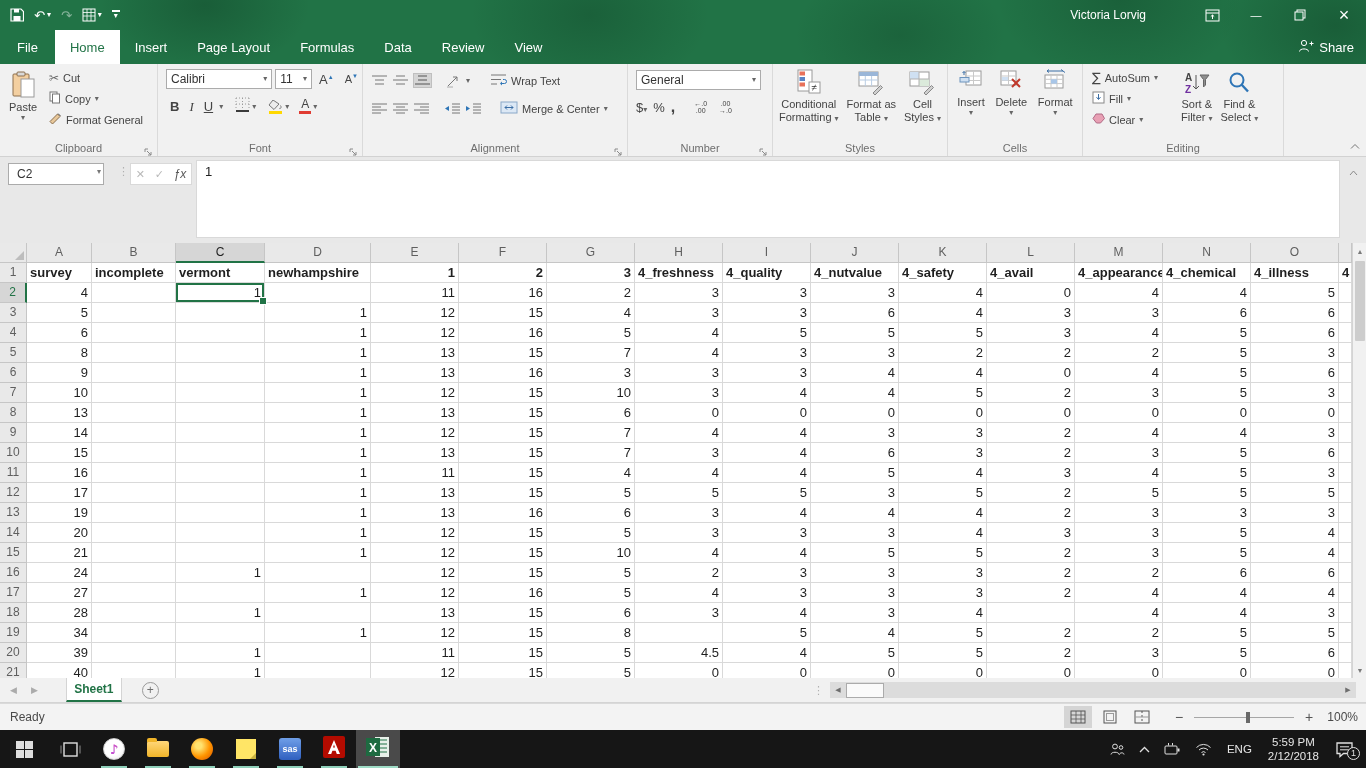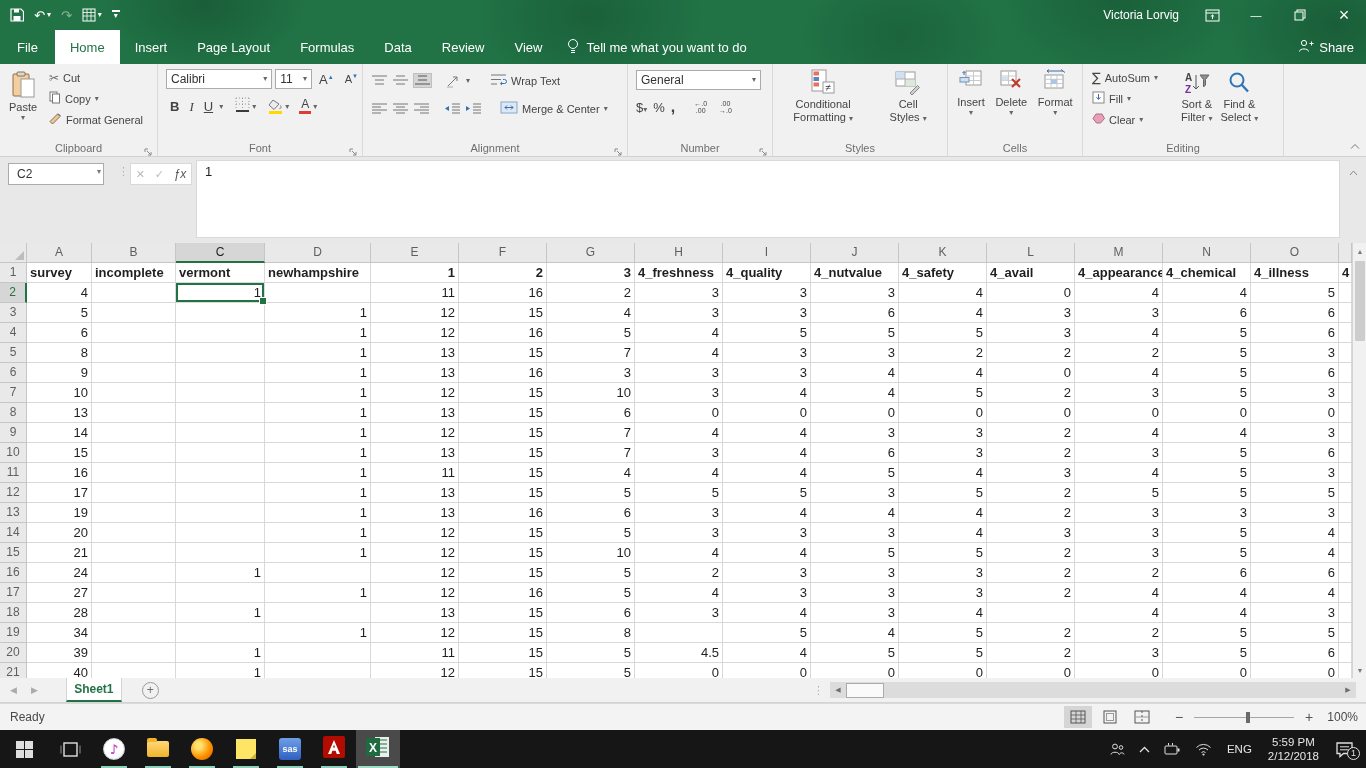--- a/index.html
+++ b/index.html
@@ -15,21 +15,21 @@
     radial-gradient(150px 100px at 900px 35px, rgba(8,44,24,.22), transparent 70%),
     radial-gradient(175px 120px at 1120px 0px, rgba(8,44,24,.26), transparent 70%),
     radial-gradient(165px 115px at 1335px 25px, rgba(8,44,24,.30), transparent 70%); }
   .titlebar { position:absolute; top:0; left:0; width:100%; height:30px; display:flex; align-items:center; color:#fff; }
   .qat { display:flex; align-items:center; gap:10px; padding-left:10px; z-index:2; }
   .qat .qbtn { display:flex; align-items:center; gap:2px; font-size:13px; color:#fff; cursor:default; }
   .qat .dim { opacity:.45; }
   .dd8 { font-size:8px; line-height:8px; color:#fff; }
   .title-text { position:absolute; left:0; right:0; text-align:center; font-size:12.5px; color:#fff; }
   .tb-right { position:absolute; right:0; top:0; height:30px; display:flex; align-items:center; gap:0; z-index:2; }
-  .tb-user { font-size:12px; margin-right:11px; }
+  .tb-user { font-size:12px; margin-right:44px; }
   .winbtn { width:44px; height:30px; display:flex; align-items:center; justify-content:center; font-size:15px; }
   .menubar { position:absolute; top:30px; left:0; width:100%; height:34px; display:flex; align-items:stretch; color:#fff; z-index:2; }
   .rtab { display:flex; align-items:center; padding:0 15px; font-size:13px; }
   .rtab.file { padding:0 17px; }
   .rtab.active { background:#fff; color:#217346; }
   .tellme { display:flex; align-items:center; gap:7px; margin-left:10px; font-size:13px; }
   .share { position:absolute; right:12px; top:0; height:34px; display:flex; align-items:center; gap:5px; font-size:13px; }
 
   
   .ribbon { position:absolute; top:64px; left:0; width:1366px; height:93px; background:#f1f1f1;
@@ -200,29 +200,20 @@
 
     <div class="menubar">
       <div class="rtab file">File</div>
       <div class="rtab active">Home</div>
       <div class="rtab">Insert</div>
       <div class="rtab">Page Layout</div>
       <div class="rtab">Formulas</div>
       <div class="rtab">Data</div>
       <div class="rtab">Review</div>
       <div class="rtab">View</div>
-      <div class="tellme">
-        <span>
-          <svg width="12" height="16" viewBox="0 0 12 16">
-              <circle cx="6" cy="6" r="4.5" fill="none" stroke="#fff"></circle>
-              <path d="M4 12.5h4M4 14.5h4" stroke="#fff"></path>
-            </svg>
-        </span>
-        <span>Tell me what you want to do</span>
-      </div>
       <div class="share">
         <span>
           <svg width="16" height="14" viewBox="0 0 16 14">
               <circle cx="6" cy="4" r="2.6" fill="none" stroke="#fff"></circle>
               <path d="M1.5 12.5c0-3.4 9-3.4 9 0" fill="none" stroke="#fff"></path>
               <path d="M11.5 4.5h4M13.5 2.5v4" stroke="#fff"></path>
             </svg>
         </span>
         <span>Share</span>
       </div>
@@ -424,20 +415,32 @@
               <rect x="1" y="1" width="14" height="21" fill="#fff" stroke="#9a9a9a"></rect>
               <rect x="2.5" y="2.5" width="5.5" height="4" fill="#e8715a"></rect>
               <rect x="2.5" y="8" width="5.5" height="4" fill="#5b84c4"></rect>
               <rect x="2.5" y="13.5" width="5.5" height="4" fill="#e8715a"></rect>
               <rect x="12" y="13" width="11" height="11" fill="#fff" stroke="#9a9a9a"></rect>
               <text x="14.5" y="22" font-size="10" fill="#333">≠</text>
             </svg>
         </span>
         <span>Conditional</span>
         <span><span>Formatting</span> <span class="dd8" style="color:#666">▾</span></span>
+      </div>
+      <div class="gbtn">
+        <span>
+          <svg width="26" height="26" viewBox="0 0 26 26">
+              <rect x="1" y="3" width="19" height="14" fill="#fff" stroke="#9a9a9a"></rect>
+              <rect x="1" y="3" width="19" height="4" fill="#9ab6d8"></rect>
+              <path d="M1 11h19M7.3 7v10M13.6 7v10" stroke="#b9cde4"></path>
+              <path d="M15 24l7.5-7.5 2 2L17 26z" fill="#cfcfcf" stroke="#888"></path>
+            </svg>
+        </span>
+        <span>Format as</span>
+        <span><span>Table</span> <span class="dd8" style="color:#666">▾</span></span>
       </div>
       <div class="gbtn">
         <span>
           <svg width="26" height="26" viewBox="0 0 26 26">
               <rect x="1" y="3" width="19" height="14" fill="#fff" stroke="#9a9a9a"></rect>
               <rect x="1" y="3" width="9" height="7" fill="#cfe0f2"></rect>
               <rect x="10" y="10" width="10" height="7" fill="#dbeadb"></rect>
               <path d="M1 10h19M10 3v14" stroke="#b0b0b0"></path>
               <path d="M15 24l7.5-7.5 2 2L17 26z" fill="#cfcfcf" stroke="#888"></path>
             </svg>

